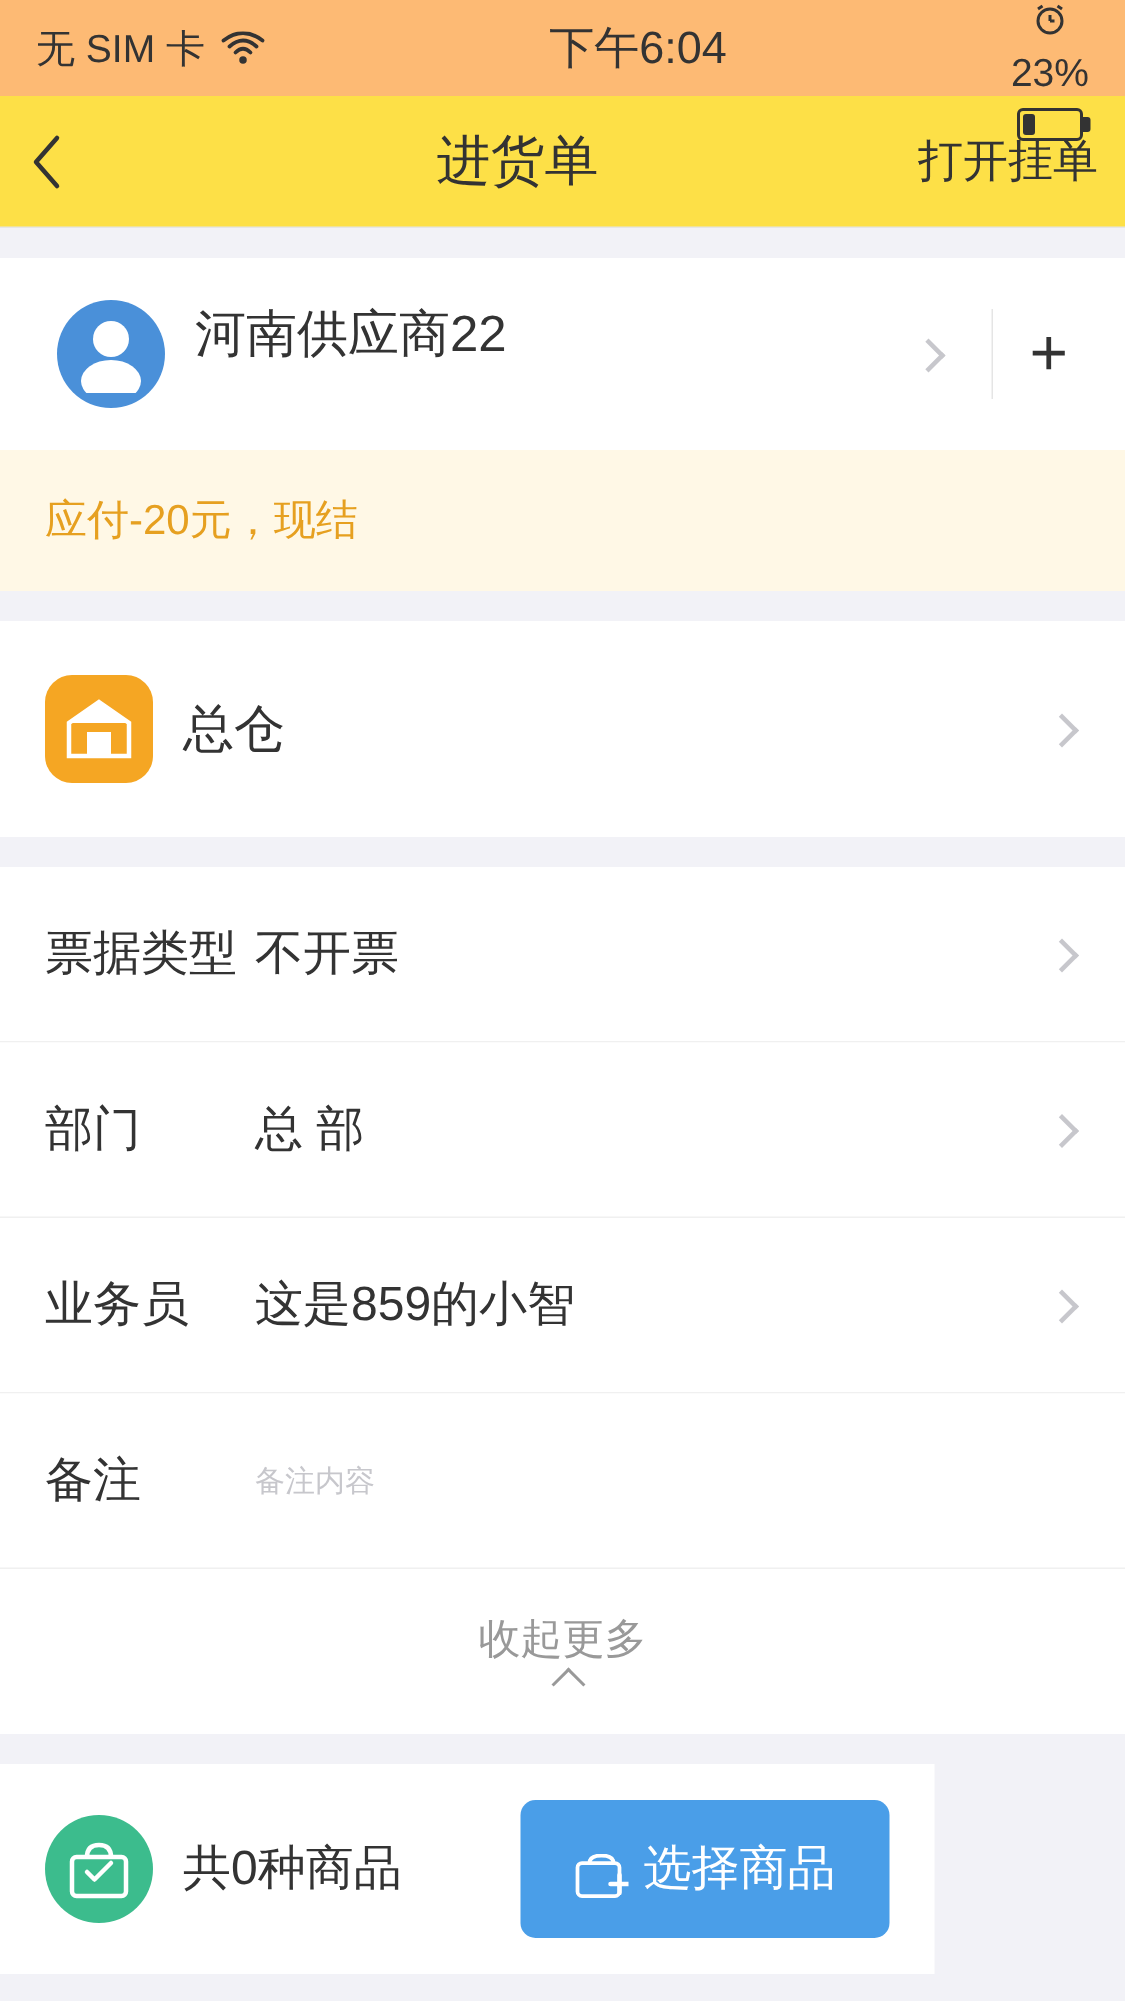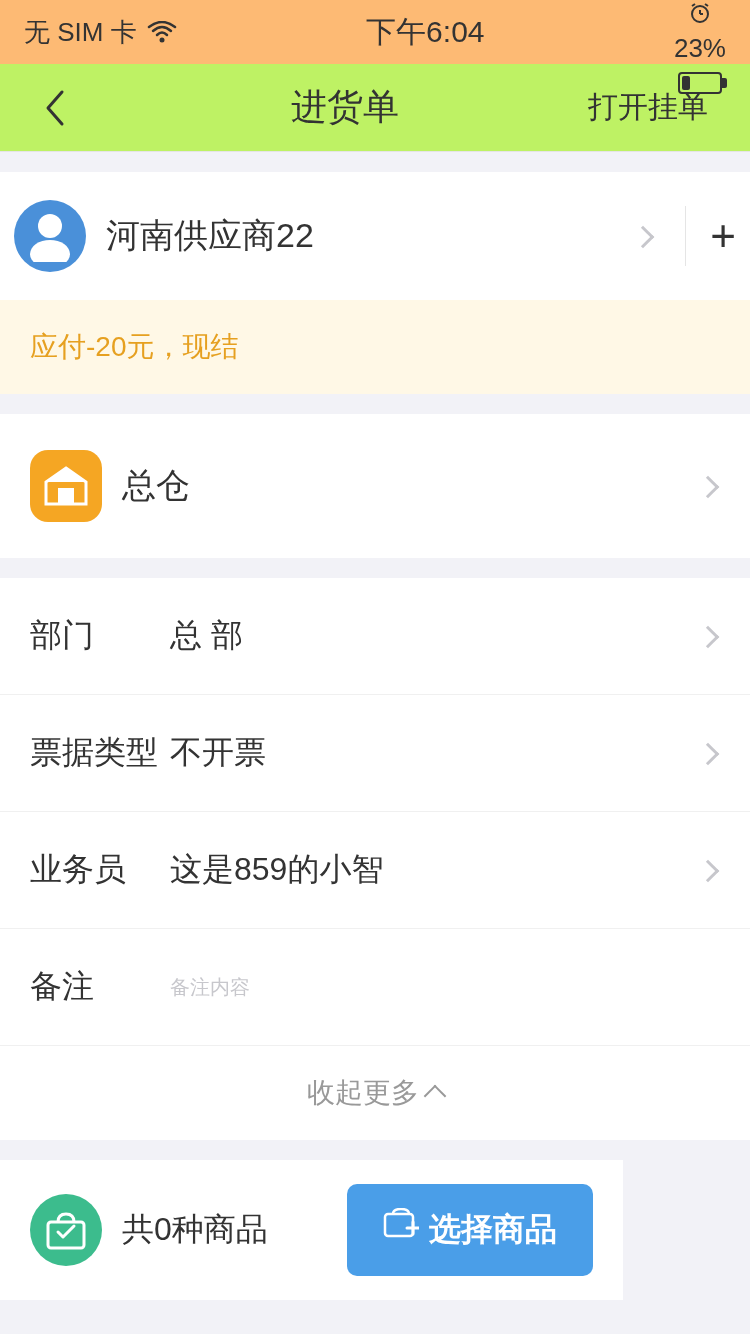--- a/index.html
+++ b/index.html
@@ -52,25 +52,25 @@
       width: 23%;
       height: 100%;
       background: #333;
       border-radius: 2px;
     }
 
     
     .nav-bar {
       width: 750px;
       height: 88px;
-      background: #bef264;
+      background: #fde047;
       display: flex;
       align-items: center;
       justify-content: space-between;
-      padding: 0 42px;
+      padding: 0 18px;
       border-bottom: 1px solid #e5e5e5;
     }
     .nav-back {
       font-size: 36px;
       color: #333;
       cursor: pointer;
       width: 60px;
     }
     .nav-title {
       font-size: 36px;
@@ -92,22 +92,21 @@
 
     
     .card-section {
       background: #fff;
       width: 750px;
     }
 
     
     .supplier-row {
       display: flex;
-      align-items: center;
-      padding: 28px 14px;
+      padding: 28px 38px;
       border-bottom: none;
       position: relative;
     }
     .supplier-avatar {
       width: 72px;
       height: 72px;
       border-radius: 50%;
       background: #4a90d9;
       display: flex;
       align-items: center;
@@ -195,20 +194,21 @@
     .collapse-row {
       display: flex;
       align-items: center;
       justify-content: center;
       padding: 28px 30px;
       background: #fff;
       font-size: 28px;
       color: #999;
       cursor: pointer;
       border-top: 1px solid #f0f0f0;
+      flex-direction: column;
     }
 
     
     .bottom-section {
       width: 623px;
       background: #fff;
       display: flex;
       align-items: center;
       padding: 24px 30px;
       margin-top: 20px;
@@ -231,23 +231,22 @@
     }
     .select-product-btn {
       background: #4a9ee8;
       color: #fff;
       border: none;
       border-radius: 10px;
       padding: 24px 36px;
       font-size: 32px;
       cursor: pointer;
       display: flex;
-      align-items: flex-start;
+      align-items: flex-end;
       gap: 10px;
-      font-weight: bold;
     }
 
     
     svg { display: block; }
     
     
     .chevron { 
       display: inline-block;
       width: 16px;
       height: 16px;
@@ -352,30 +351,30 @@
       <div class="chevron"></div>
     </div>
   </div>
 </div>
 
 <div class="section-divider"></div>
 
 <div class="card-section">
 
   <div class="row-item">
+    <div class="row-label-left">票据类型</div>
+    <div class="row-value-right">不开票</div>
+    <div class="row-chevron">
+      <div class="chevron"></div>
+    </div>
+  </div>
+
+  <div class="row-item">
     <div class="row-label-left">部门</div>
     <div class="row-value-right">总 部</div>
-    <div class="row-chevron">
-      <div class="chevron"></div>
-    </div>
-  </div>
-
-  <div class="row-item">
-    <div class="row-label-left">票据类型</div>
-    <div class="row-value-right">不开票</div>
     <div class="row-chevron">
       <div class="chevron"></div>
     </div>
   </div>
 
   <div class="row-item">
     <div class="row-label-left">业务员</div>
     <div class="row-value-right">这是859的小智</div>
     <div class="row-chevron">
       <div class="chevron"></div>

